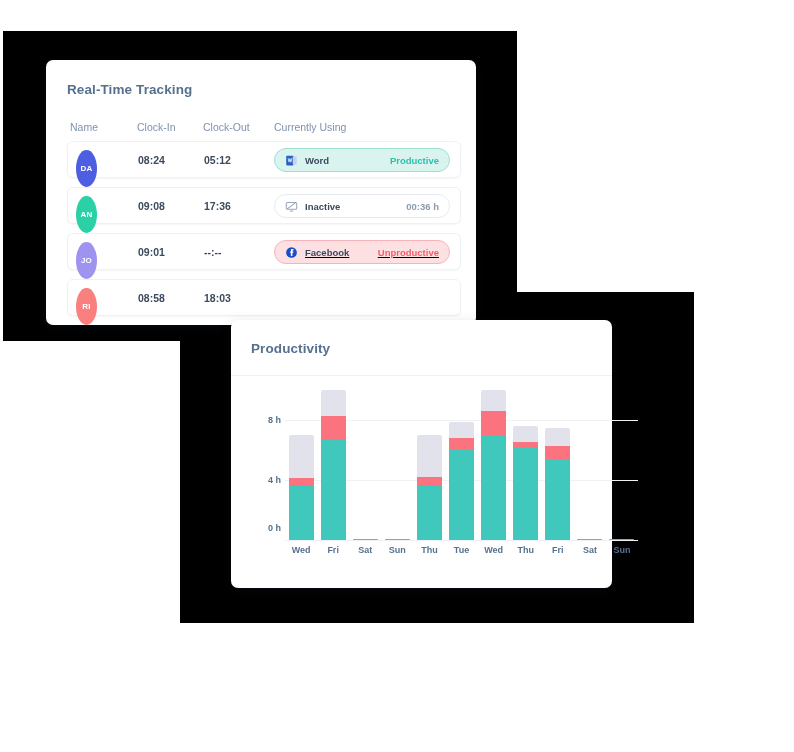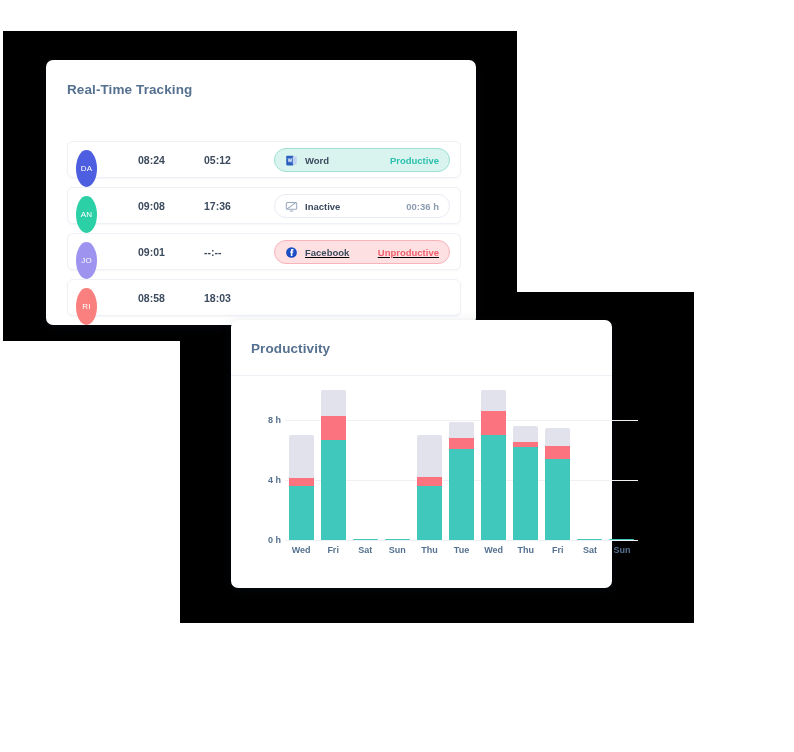--- a/index.html
+++ b/index.html
@@ -25,21 +25,21 @@
   
   .thead{ position:absolute; left:21px; top:61px; width:392px; height:20px; }
   .th{ position:absolute; font-size:10.5px; color:#7f93ad; white-space:nowrap; }
   .th.c0{ left:3px; }  .th.c1{ left:70px; } .th.c2{ left:136px; } .th.c3{ left:207px; }
 
   .rows{ position:absolute; left:21px; top:81px; width:394px; }
   .row{ position:relative; height:37px; margin-bottom:9px;
         border:1px solid #eef1f6; border-radius:6px; background:#fff;
         box-shadow:0 1px 2px rgba(42,55,86,.045); }
   .avatar{ position:absolute; left:8px; top:8px; width:21px; height:37px;
-           border-radius:50%; color:#fff; font-size:8px; font-weight:normal;
+           border-radius:50%; color:#fff; font-size:8px; font-weight:bold;
            display:flex; align-items:center; justify-content:center; letter-spacing:.2px; }
   .cell{ position:absolute; top:12px; font-size:10.5px; font-weight:bold; color:#3c4a5e; }
   .cell.in { left:70px; }
   .cell.out{ left:136px; }
 
   .badge{ position:absolute; left:206px; top:6px; width:176px; height:24px;
           border-radius:13px; border:1px solid #e7ebf2; background:#fff;
           display:flex; align-items:center; padding:0 10px; }
   .badge.prod  { background:#d9f4ef; border-color:#9fe0d4; }
   .badge.unprod{ background:#fde0e2; border-color:#f7b3b9;text-decoration:underline; }
@@ -76,20 +76,26 @@
 <body>
 
 <div id="stage">
 
   <div class="shadowblk" id="sh-track"></div>
   <div class="shadowblk" id="sh-chart"></div>
 
   <div class="card" id="card-track">
     <div class="card-title">Real-Time Tracking</div>
 
+    <div class="thead">
+      <div class="th c0">Name</div>
+      <div class="th c1">Clock-In</div>
+      <div class="th c2">Clock-Out</div>
+      <div class="th c3">Currently Using</div>
+    </div>
 
     <div class="rows" id="rows">
         <div class="row">
           <div class="avatar" style="background: rgb(77, 94, 224);">DA</div>
           <div class="cell in">08:24</div>
           <div class="cell out">05:12</div>
           <div class="badge prod" style="background: rgb(217, 244, 239); border-color: rgb(159, 224, 212);">
             <svg viewBox="0 0 16 16" class="b-ico">
               <rect x="1.5" y="2" width="9" height="12" rx="1" fill="#2b5fc0"></rect>
               <rect x="9.5" y="3.2" width="5" height="9.6" rx="0.8" fill="#c3d4f2"></rect>
@@ -133,21 +139,21 @@
         </div>
       </div>
   </div>
 
   <div class="card" id="card-chart">
     <div class="card-title">Productivity</div>
     <div id="chart-divider"></div>
 
     <div id="plot">
       <div id="yaxis">
-          <div class="ylab" style="top: 150px;">0 h</div>
+          <div class="ylab" style="top: 138px;">0 h</div>
           <div class="ylab" style="top: 90px;">4 h</div>
           <div class="ylab" style="top: 30px;">8 h</div>
         </div>
       <div id="grid">
           <div class="gline" style="top: 90px;"></div>
           <div class="gline" style="top: 30px;"></div>
         </div>
       <div id="bars">
           <div class="bcol">
             <div class="bstack">

